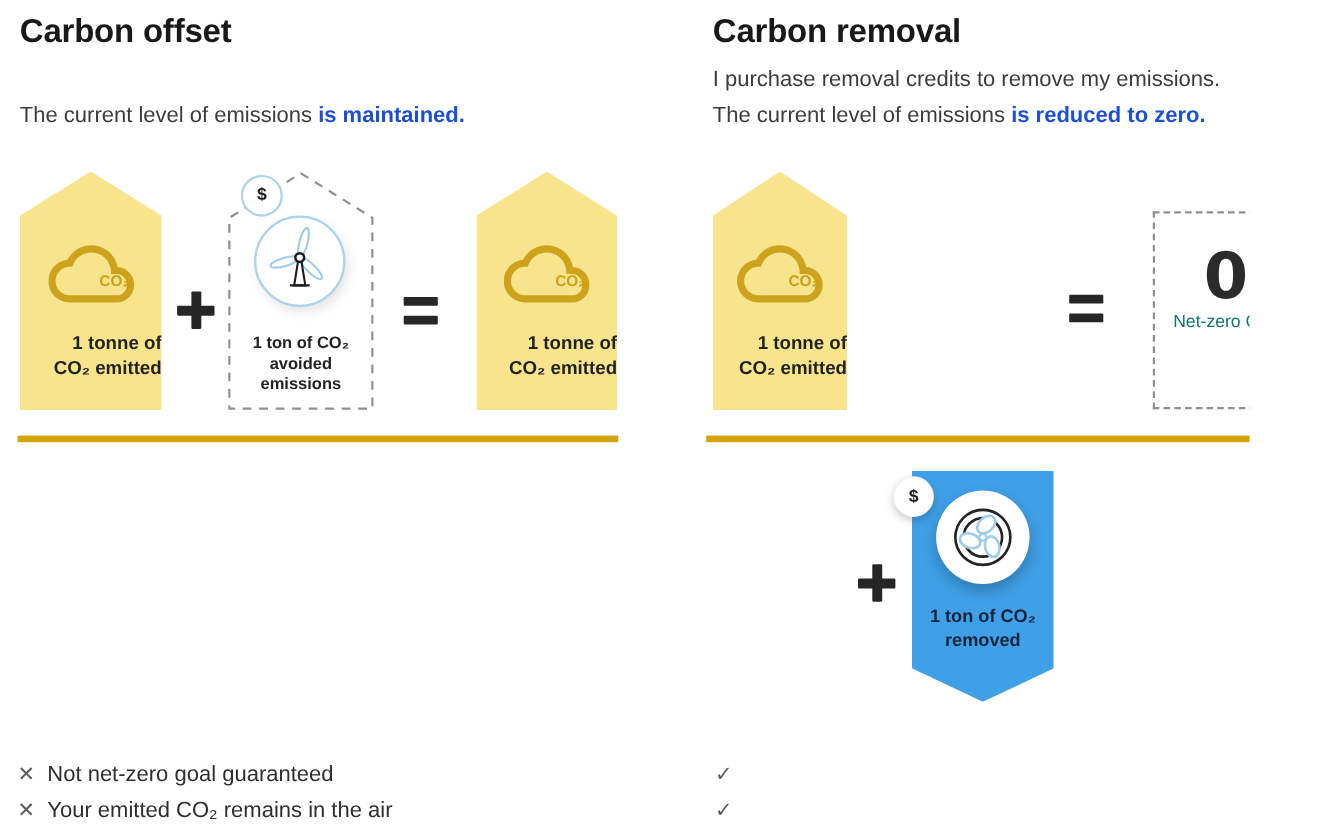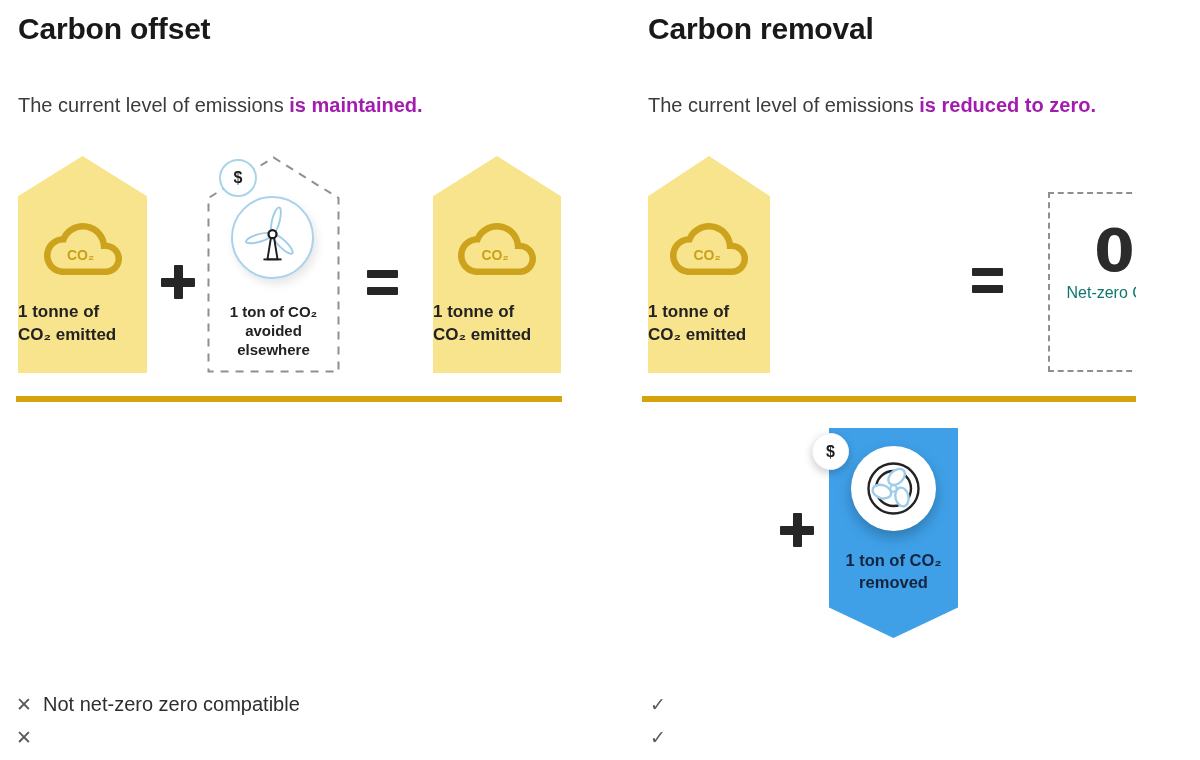--- a/index.html
+++ b/index.html
@@ -1,28 +1,28 @@
 <!DOCTYPE html>
 <html><head>
 <meta charset="utf-8">
 <style>
   * { margin:0; padding:0; box-sizing:border-box; }
   body { background:#ffffff; font-family:"Liberation Sans","DejaVu Sans",sans-serif; }
   .canvas { position:relative; width:1136px; height:760px; background:#ffffff; overflow:hidden; }
 
   .panel-title { position:absolute; top:12px; font-size:30px; font-weight:700; color:#191919; letter-spacing:-0.2px; }
   .subtitle { position:absolute; top:56px; font-size:20px; line-height:33px; color:#3b3b3b; width:560px; }
-  .subtitle b { color:#a21caf; }
+  .subtitle b { color:#1d4ed8; }
 
   
   .house { position:absolute; background:#F8E48C; clip-path:polygon(50% 0,100% 18.5%,100% 100%,0 100%,0 18.5%); }
-  .house-label { position:absolute; left:0; right:0; top:144px; text-align:left; font-size:17px; line-height:23px; font-weight:700; color:#222222; }
+  .house-label { position:absolute; left:0; right:0; top:144px; text-align:right; font-size:17px; line-height:23px; font-weight:700; color:#222222; }
   .cloud { position:absolute; top:60px; left:50%; transform:translateX(-50%); width:78px; height:66px; }
   .cloud svg { width:78px; height:66px; display:block; }
-  .cloud-label { position:absolute; left:0; right:4px; top:31px; text-align:center; font-size:14px; font-weight:700; color:#C9A017; }
+  .cloud-label { position:absolute; left:0; right:4px; top:31px; text-align:right; font-size:14px; font-weight:700; color:#C9A017; }
 
   
   .dashed-house { position:absolute; }
   .card-label { position:absolute; left:0; right:0; top:146px; text-align:center; font-size:15px; line-height:19px; font-weight:700; color:#222222; }
   .netzero-box { position:absolute; left:1048px; top:192px; width:133px; height:180px; border:2px dashed #8f8f8f; text-align:center; }
   .zero { display:block; margin-top:28px; font-family:"DejaVu Sans",sans-serif; font-size:58px; line-height:58px; font-weight:700; color:#2b2b2b; }
   .netzero-label { display:block; margin-top:4px; font-size:16px; font-weight:400; color:#0f766e; }
 
   
   .plus { position:absolute; width:34px; height:34px; }
@@ -81,21 +81,21 @@
 
     <div class="plus" style="left:161px; top:265px;"></div>
 
     <div class="dashed-house" style="left:207px; top:156px; width:133px; height:217px;">
       <svg width="133" height="217" viewBox="0 0 133 217" aria-hidden="true">
         <polygon points="66.5,1.5 131.5,42 131.5,215.5 1.5,215.5 1.5,42" fill="none" stroke="#8f8f8f" stroke-width="2" stroke-dasharray="8 7"></polygon>
       </svg>
       <div class="card-label">
         <span style="display:block">1 ton of CO₂</span>
         <span style="display:block">avoided</span>
-        <span style="display:block">elsewhere</span>
+        <span style="display:block">emissions</span>
       </div>
     </div>
 
     <div class="dollar-badge badge-blue" style="left:219px; top:159px; width:38px; height:38px;">
       <span>$</span>
     </div>
 
     <div class="icon-circle turbine-circle" style="left:231px; top:196px; width:83px; height:83px;">
       <svg viewBox="0 0 83 83" aria-hidden="true">
         <g stroke="#9FCDE9" stroke-width="2" fill="none">
@@ -128,32 +128,33 @@
         <span style="display:block">1 tonne of</span>
         <span style="display:block">CO₂ emitted</span>
       </div>
     </div>
 
     <div class="gold-line" style="left:16px; width:546px;"></div>
 
     <div class="fact-list" style="left:16px;">
       <div class="fact-row">
         <span class="fact-icon">✕</span>
-        <span class="fact-text">Not net-zero zero compatible</span>
+        <span class="fact-text">Not net-zero goal guaranteed</span>
       </div>
       <div class="fact-row">
         <span class="fact-icon">✕</span>
+        <span class="fact-text">Your emitted CO₂ remains in the air</span>
       </div>
     </div>
   </div>
 
   <div>
     <h1 class="panel-title" style="left:648px;">Carbon removal</h1>
     <p class="subtitle" style="left:648px;">
-      <br>
+      <span>I purchase removal credits to remove my emissions.</span><br>
       <span>The current level of emissions</span>
       <b>is reduced to zero.</b>
     </p>
 
     <div class="house" style="left:648px; top:156px; width:122px; height:217px;">
       <div class="cloud">
         <svg viewBox="0 2 24 20" aria-hidden="true">
           <path fill="#CDA21C" d="M19.35 10.04C18.67 6.59 15.64 4 12 4 9.11 4 6.6 5.64 5.35 8.04 2.34 8.36 0 10.91 0 14c0 3.31 2.69 6 6 6h13c2.76 0 5-2.24 5-5 0-2.64-2.05-4.78-4.65-4.96zM19 18H6c-2.21 0-4-1.79-4-4s1.79-4 4-4h.71C7.37 7.69 9.48 6 12 6c3.04 0 5.5 2.46 5.5 5.5v.5H19c1.66 0 3 1.34 3 3s-1.34 3-3 3z"></path>
         </svg>
         <span class="cloud-label">CO₂</span>

